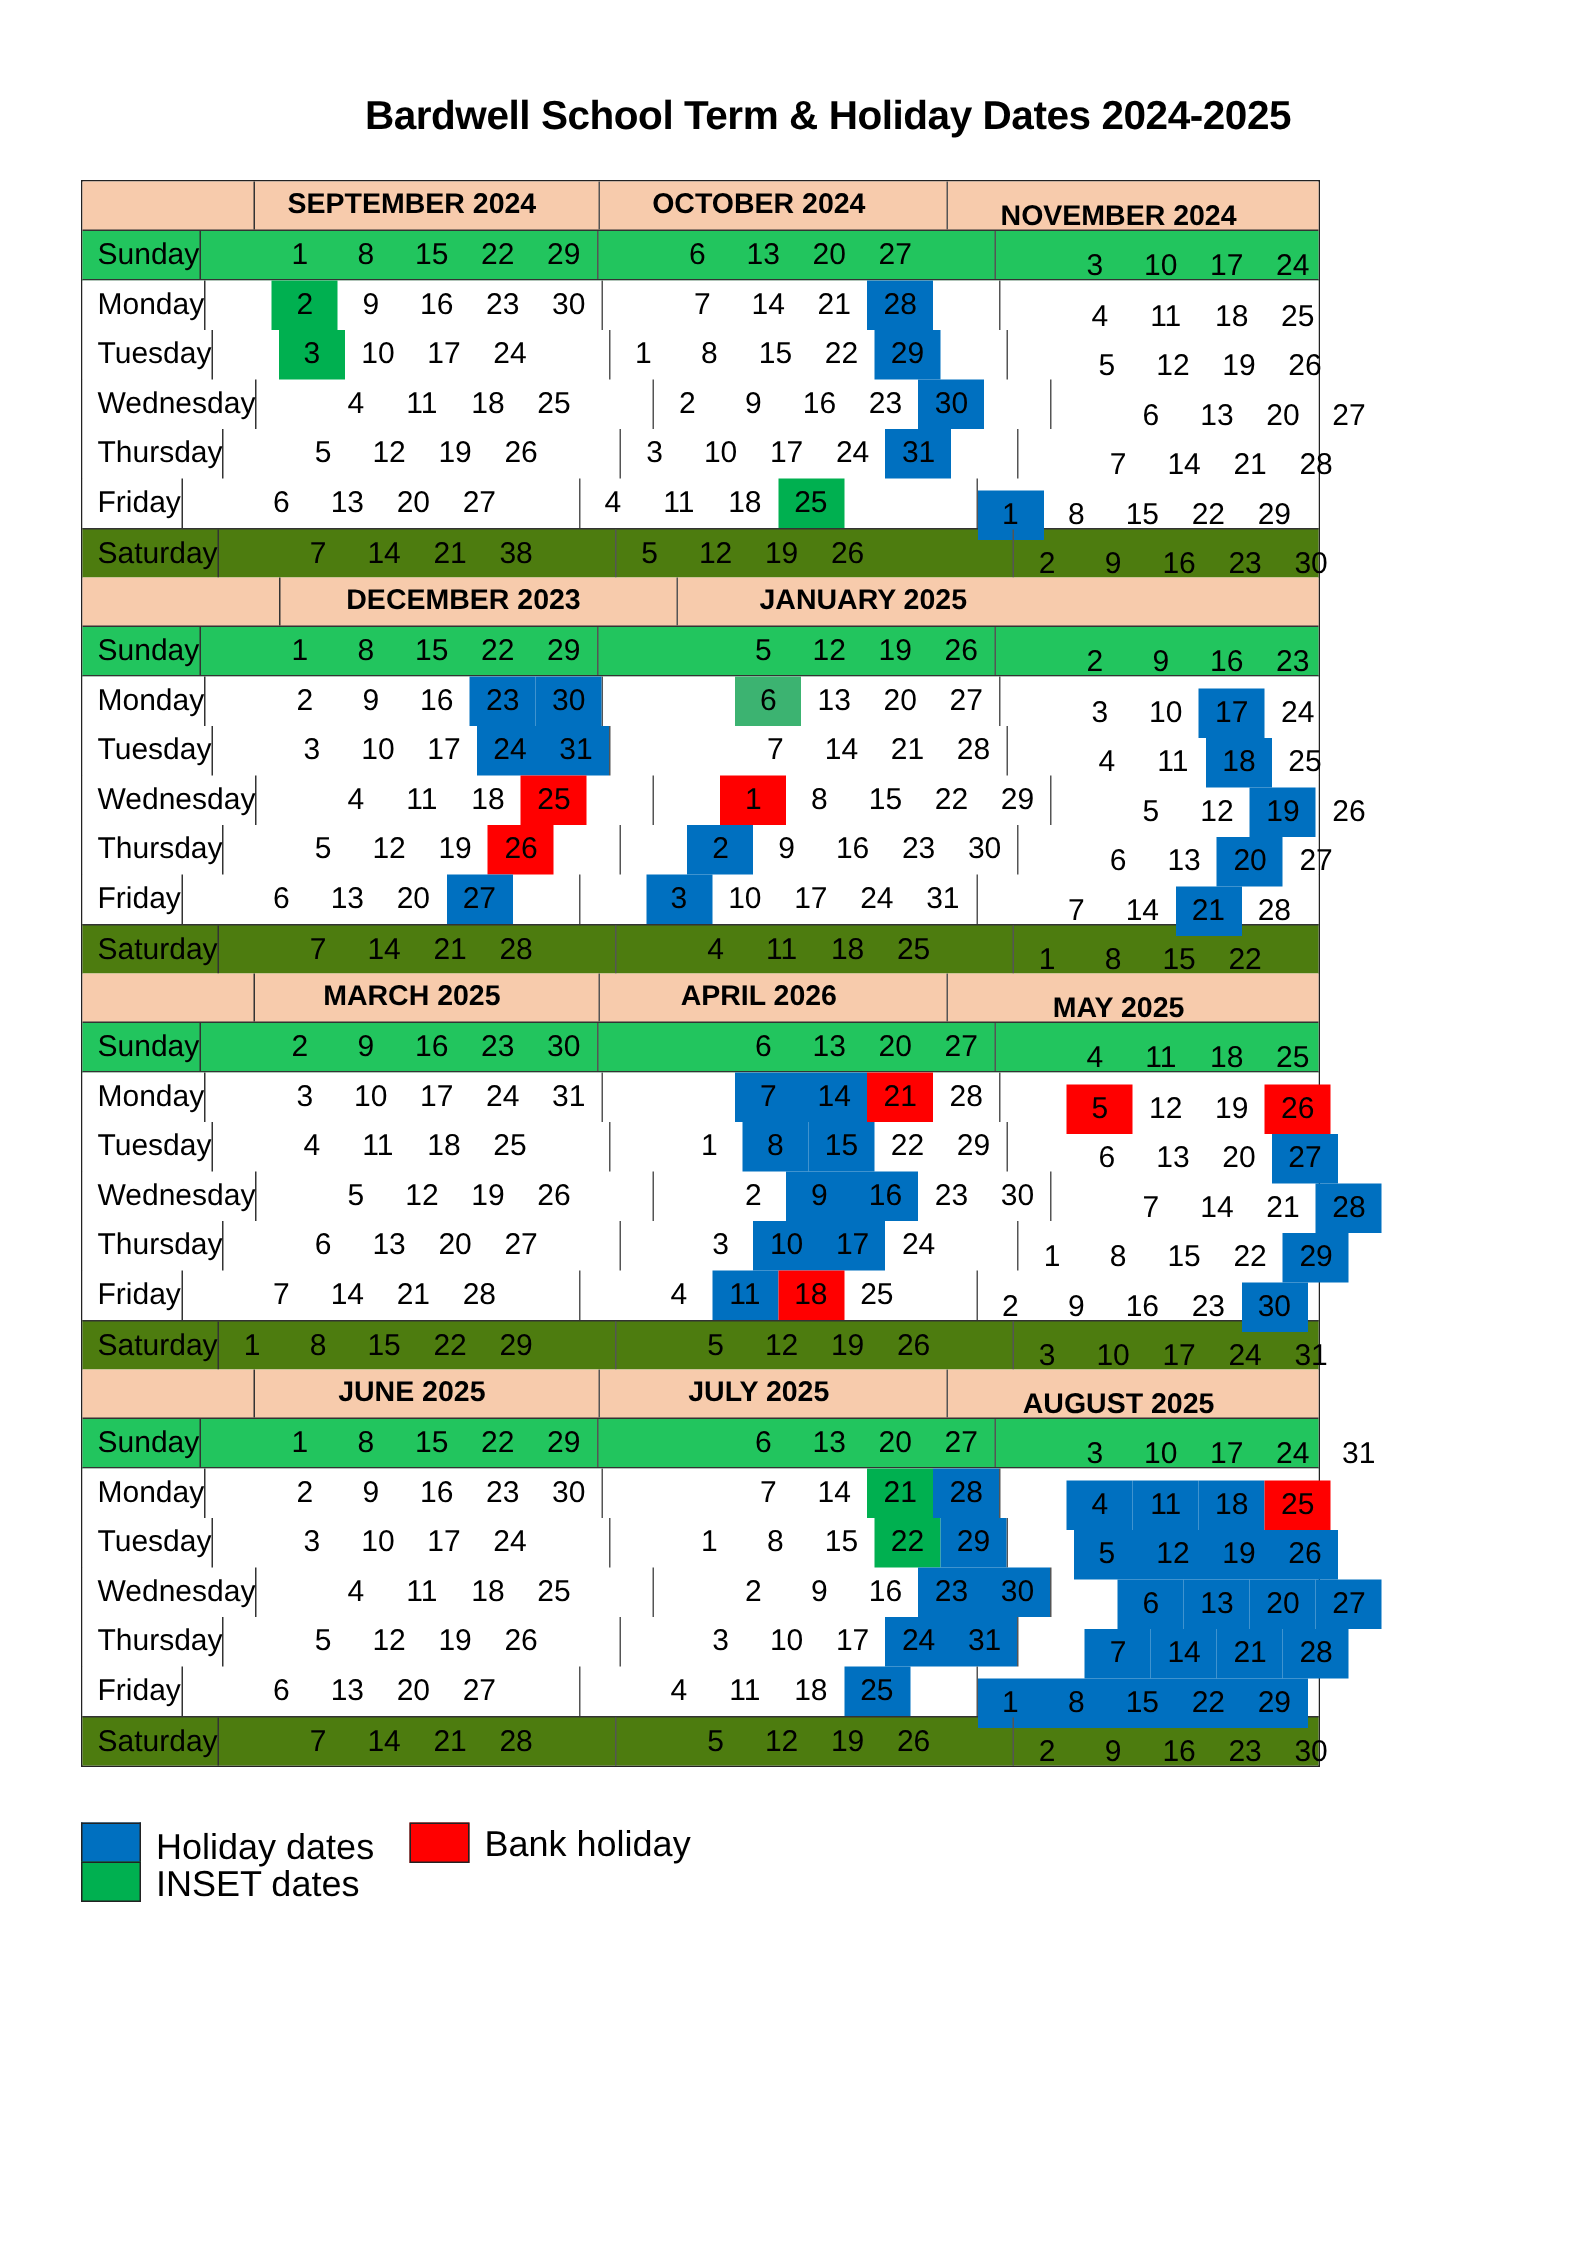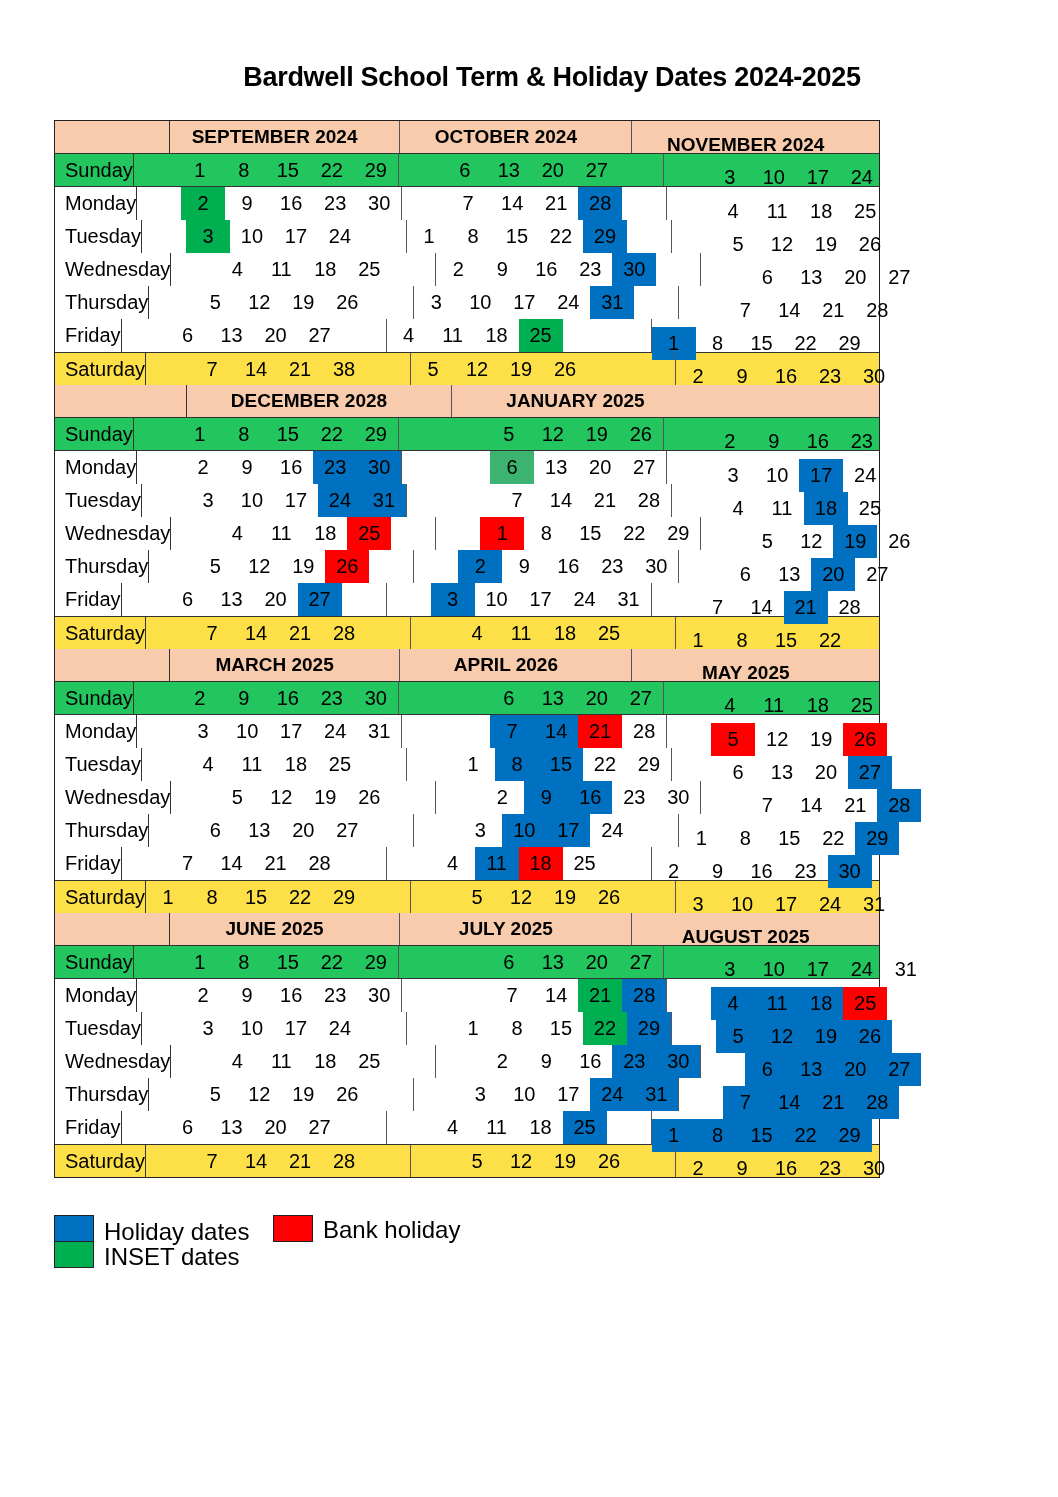--- a/index.html
+++ b/index.html
@@ -3,21 +3,21 @@
 <meta charset="utf-8">
 <style>
   html, body { margin:0; padding:0; background:#ffffff; }
   body { width:1058px; height:1497px; position:relative; font-family:"Liberation Sans", sans-serif; color:#000; }
   .title { position:absolute; left:0; width:1058px; top:62px; text-align:center; font-weight:bold; font-size:27px; letter-spacing:-0.3px;padding-left:23px; }
   .cal { position:absolute; left:54px; top:120px; width:826px; border:1.5px solid #222; box-sizing:border-box; }
   .quarter { position:relative; }
   .row { display:flex; height:33px; align-items:center; box-sizing:border-box; }
   .row.hdr { background:#f7cbac; height:33px; border-bottom:1.5px solid #333; }
   .row.sun { background:#22c55e; border-bottom:1.5px solid #333; }
-  .row.sat { background:#fde047; border-top:1.5px solid #333; border-bottom:1.5px solid #333; }
+  .row.sat { background:#4d7c0f; border-top:1.5px solid #333; border-bottom:1.5px solid #333; }
   .row.wk { background:#fff; height:33px; }
   .quarter .row.sat:last-child { border-bottom:none; }
   .lbl { width:132px; height:100%; box-sizing:border-box; border-right:1.5px solid #333; padding-left:10px; display:flex; align-items:center; font-size:20px; }
   .wk .lbl, .row.wk .lbl { color:#000; }
   .blk { height:100%; display:flex; box-sizing:border-box; border-right:1.5px solid #555; }
   .blk:last-child { border-right:none; }
   .b0 { width:265px; } .b1 { width:267px; } .b2 { width:284px;margin-top:15px; }
   .mhead { height:100%; display:flex; align-items:center; justify-content:center; font-weight:bold; font-size:19px; box-sizing:border-box; border-right:1.5px solid #555; padding-right:20px; }
   .mhead:last-child { border-right:none; }
   .c { width:44px; height:100%; display:flex; align-items:center; justify-content:center; font-size:20px; box-sizing:border-box; }
@@ -235,21 +235,21 @@
           <div class="c">23</div>
           <div class="c">30</div>
           <div class="c"></div>
           <div style="flex: 1 1 0%;"></div>
         </div>
       </div>
     </div>
     <div class="quarter">
       <div class="row hdr">
         <div class="lbl"></div>
-        <div class="mhead b0">DECEMBER 2028</div>
+        <div class="mhead b0">DECEMBER 2023</div>
         <div class="mhead b1">JANUARY 2025</div>
       </div>
       <div class="row sun">
         <div class="lbl">Sunday</div>
         <div class="blk b0">
           <div class="c"></div>
           <div class="c">1</div>
           <div class="c">8</div>
           <div class="c">15</div>
           <div class="c">22</div>

